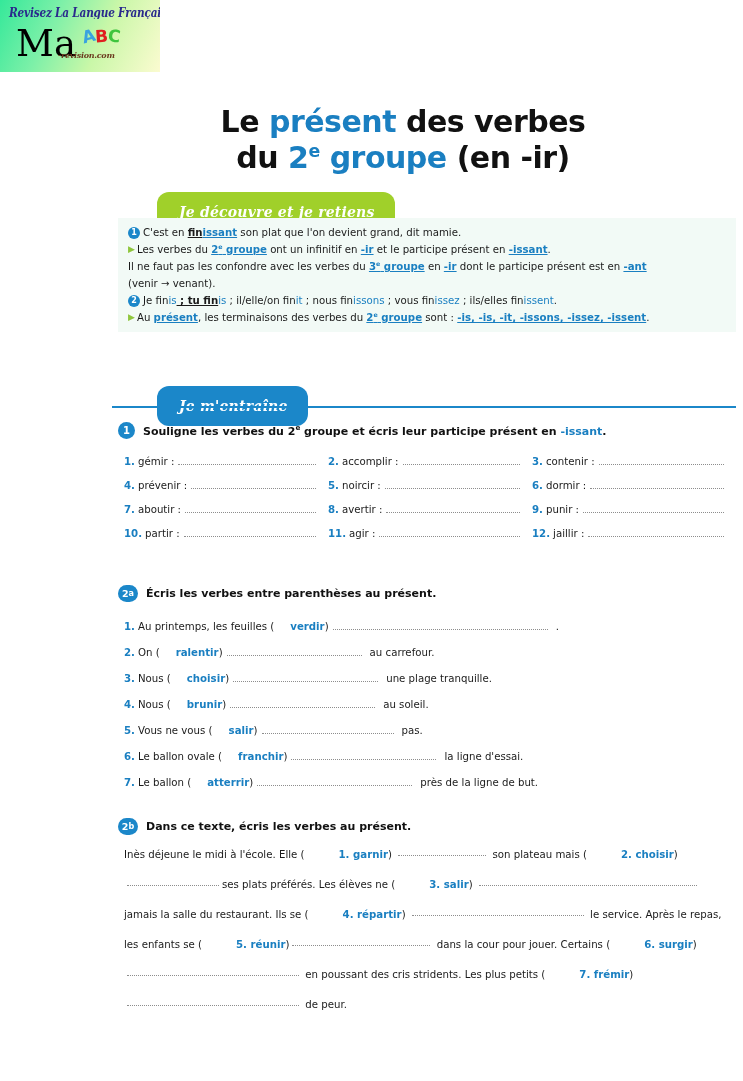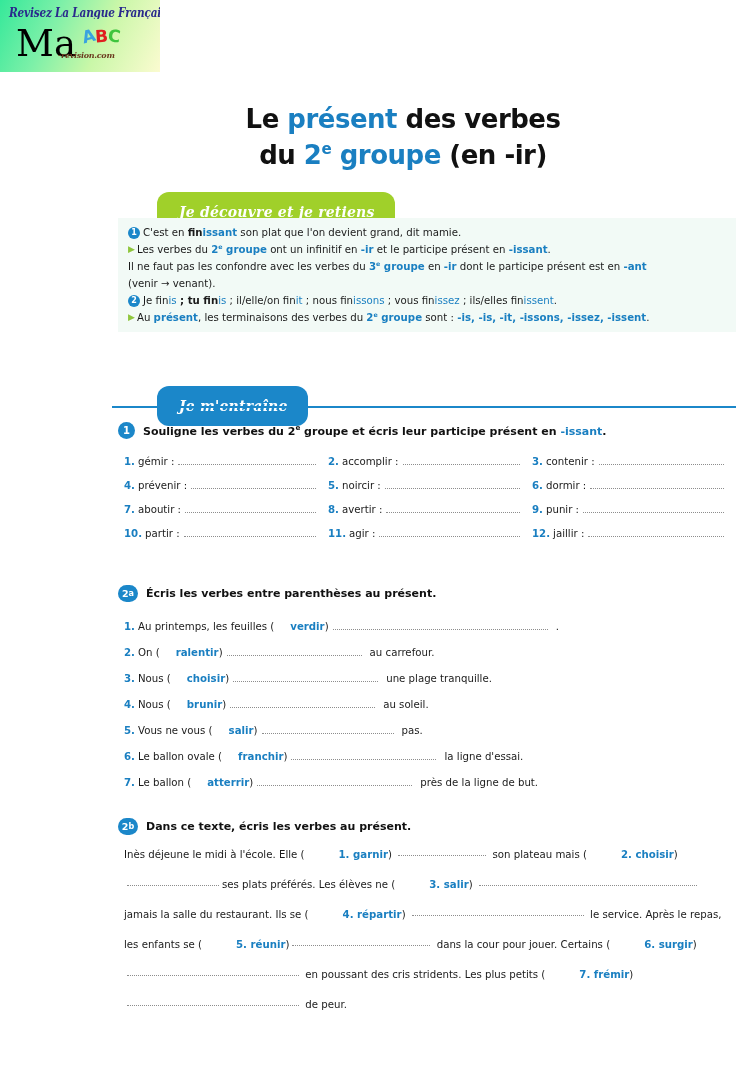--- a/index.html
+++ b/index.html
@@ -75,21 +75,21 @@
 
   
   .title {
     position: absolute;
     left: 188px;
     top: 84px;
     width: 430px;
     text-align: center;
     font-family: "DejaVu Sans", sans-serif;
     font-weight: bold;
-    font-size: 26px;
+    font-size: 30px;
     line-height: 36px;
     color: #111111;
     letter-spacing: -0.5px;
   }
   .title .hl { color: #1a7fc1; }
   .title sup {
     font-size: 0.58em;
     vertical-align: super;
     line-height: 0;
   }
@@ -139,21 +139,21 @@
     padding: 6px 4px 6px 10px;
     box-sizing: border-box;
     background: #f2faf6;
     font-family: "DejaVu Sans", sans-serif;
     font-size: 10.2px;
     line-height: 17px;
     color: #1a1a1a;
   }
   .infobox .ln { white-space: nowrap; }
   .blue { color: #1a7fc1; }
-  .bold { font-weight: bold; }
+  .bold { font-weight: bold; text-decoration: underline; }
   .infobox sup { font-size: 0.62em; vertical-align: super; line-height: 0; }
 
   .numdot {
     display: inline-block;
     width: 12px;
     height: 12px;
     border-radius: 50%;
     background: #1b87c9;
     color: #fff;
     font-size: 8px;

